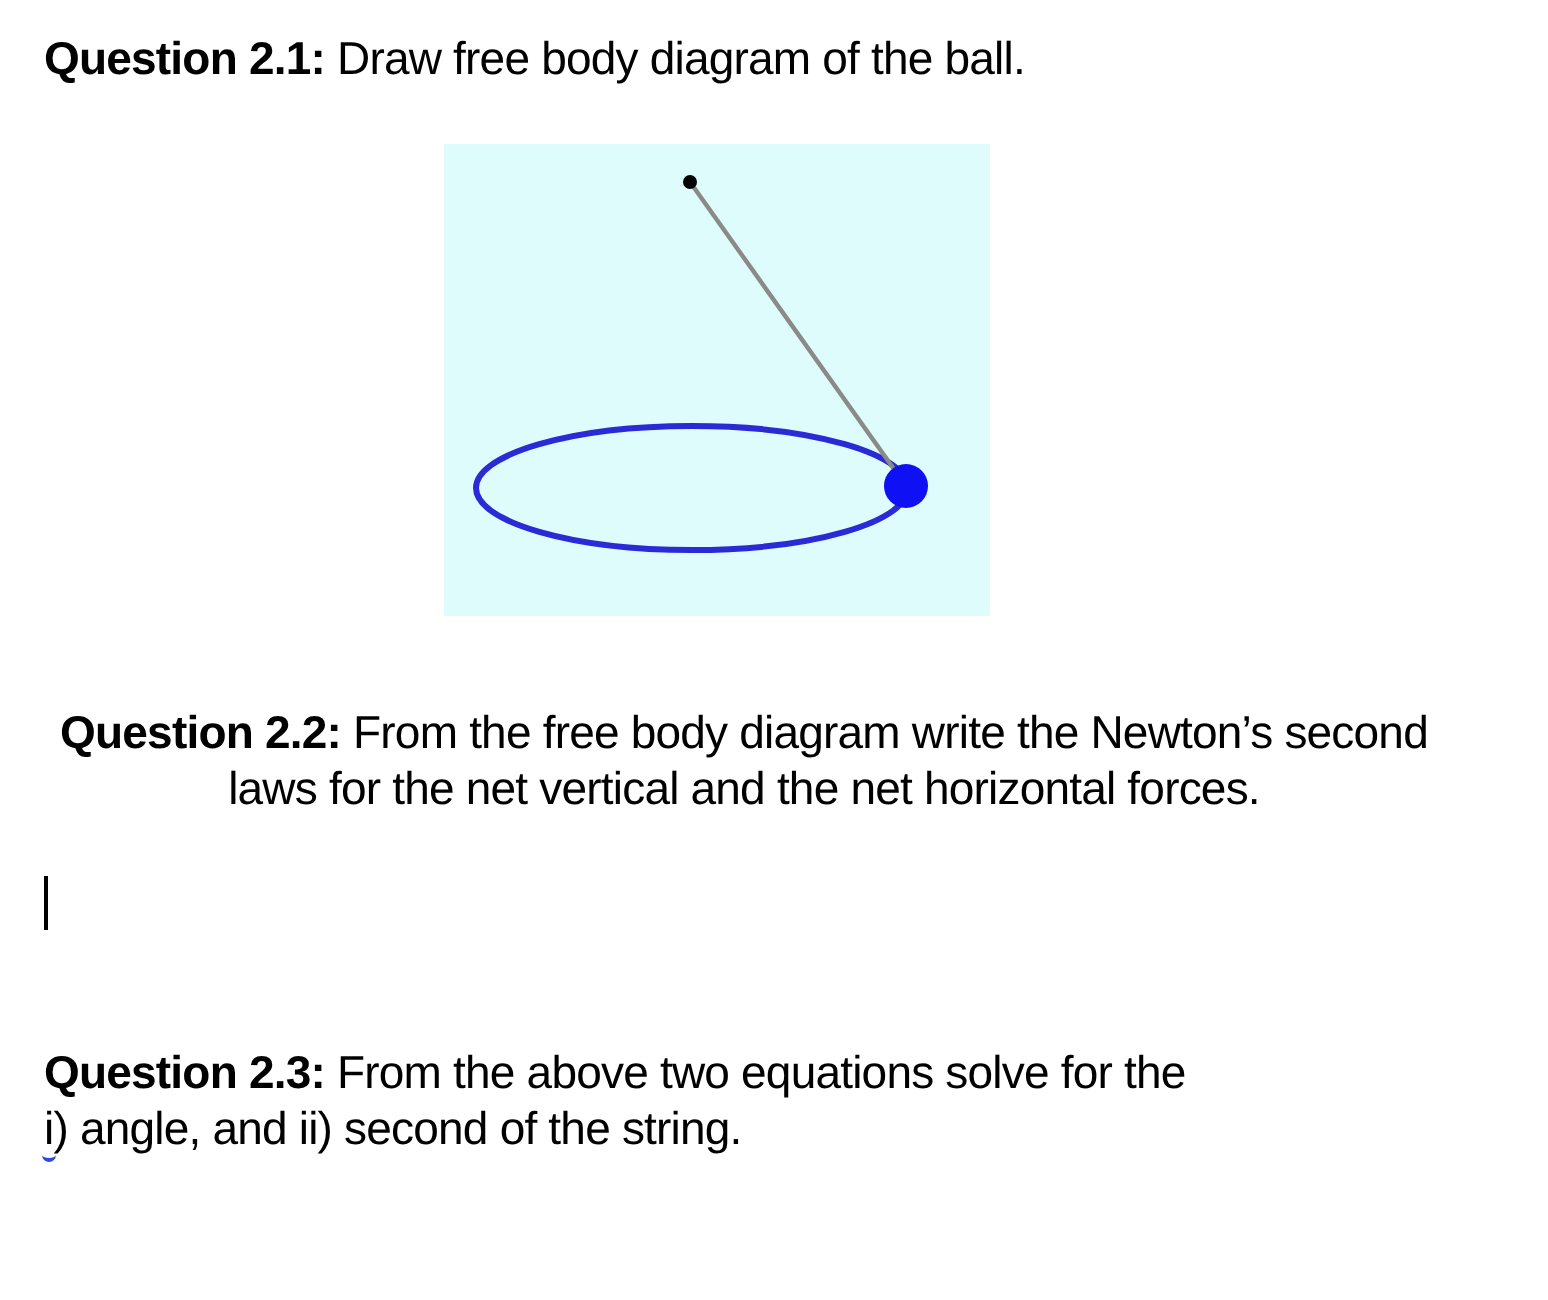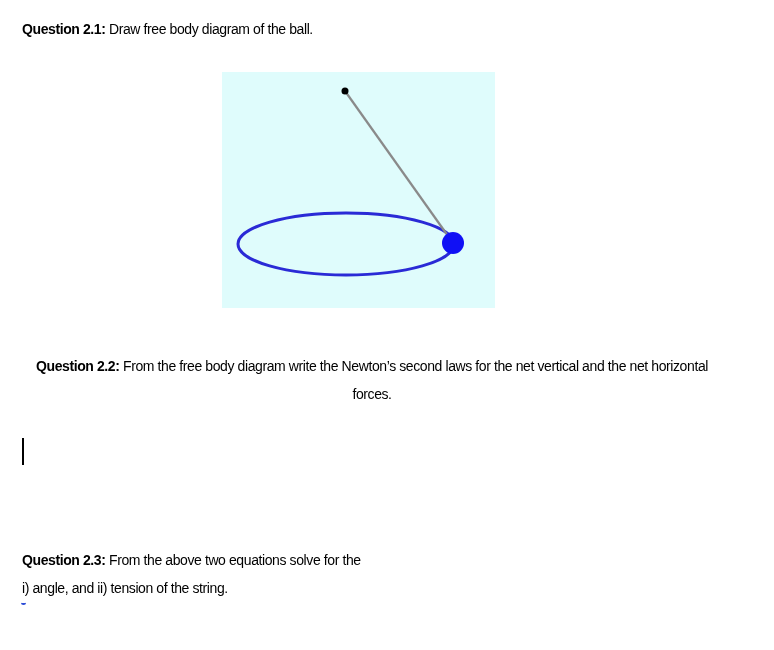--- a/index.html
+++ b/index.html
@@ -1,22 +1,22 @@
 <!DOCTYPE html>
 <html><head>
   <meta charset="utf-8">
   <style>
     html, body { margin: 0; padding: 0; background: #ffffff; }
     body { width: 774px; height: 650px; position: relative; overflow: hidden;
            font-family: "Liberation Sans", "DejaVu Sans", sans-serif; color: #000; }
-    .para { position: absolute; left: 22px; font-size: 14px; line-height: 28px; letter-spacing: -0.4px; }
+    .para { position: absolute; left: 22px; font-size: 23px; line-height: 28px; letter-spacing: -0.4px; }
     .para b { font-weight: bold; }
     #q1 { top: 15px; }
     #q2 { top: 352px; width: 700px; text-align: center; }
-    #q3 { top: 546px; width: 620px; }
+    #q3 { top: 522px; width: 620px; }
     .fig { position: absolute; left: 222px; top: 72px; width: 273px; height: 236px; background: #dffcfc; }
     .fig svg { position: absolute; left: 0; top: 0; }
     .cursor { position: absolute; left: 22px; top: 438px; width: 2px; height: 27px; background: #000; }
     .spell { position: relative; display: inline-block; }
     .spell::after { content: ""; position: absolute; left: -1px; right: -1px; bottom: -3px; height: 4px;
       border-bottom: 2px solid #2b4bd6; border-radius: 0 0 6px 6px; }
   </style>
 </head>
 <body>
 
@@ -34,14 +34,14 @@
 </div>
 
 <div class="para" id="q2">
   <b>Question 2.2:</b><span> From the free body diagram write the Newton’s second laws for the net vertical and the net horizontal forces.</span>
 </div>
 
 <div class="cursor"></div>
 
 <div class="para" id="q3">
   <b>Question 2.3:</b><span> From the above two equations solve for the</span><br>
-  <span class="spell">i</span><span>) angle, and ii) tension of the string.</span>
+  <span class="spell">i</span><span>) angle, and ii) second of the string.</span>
 </div>
 
 </body></html>

